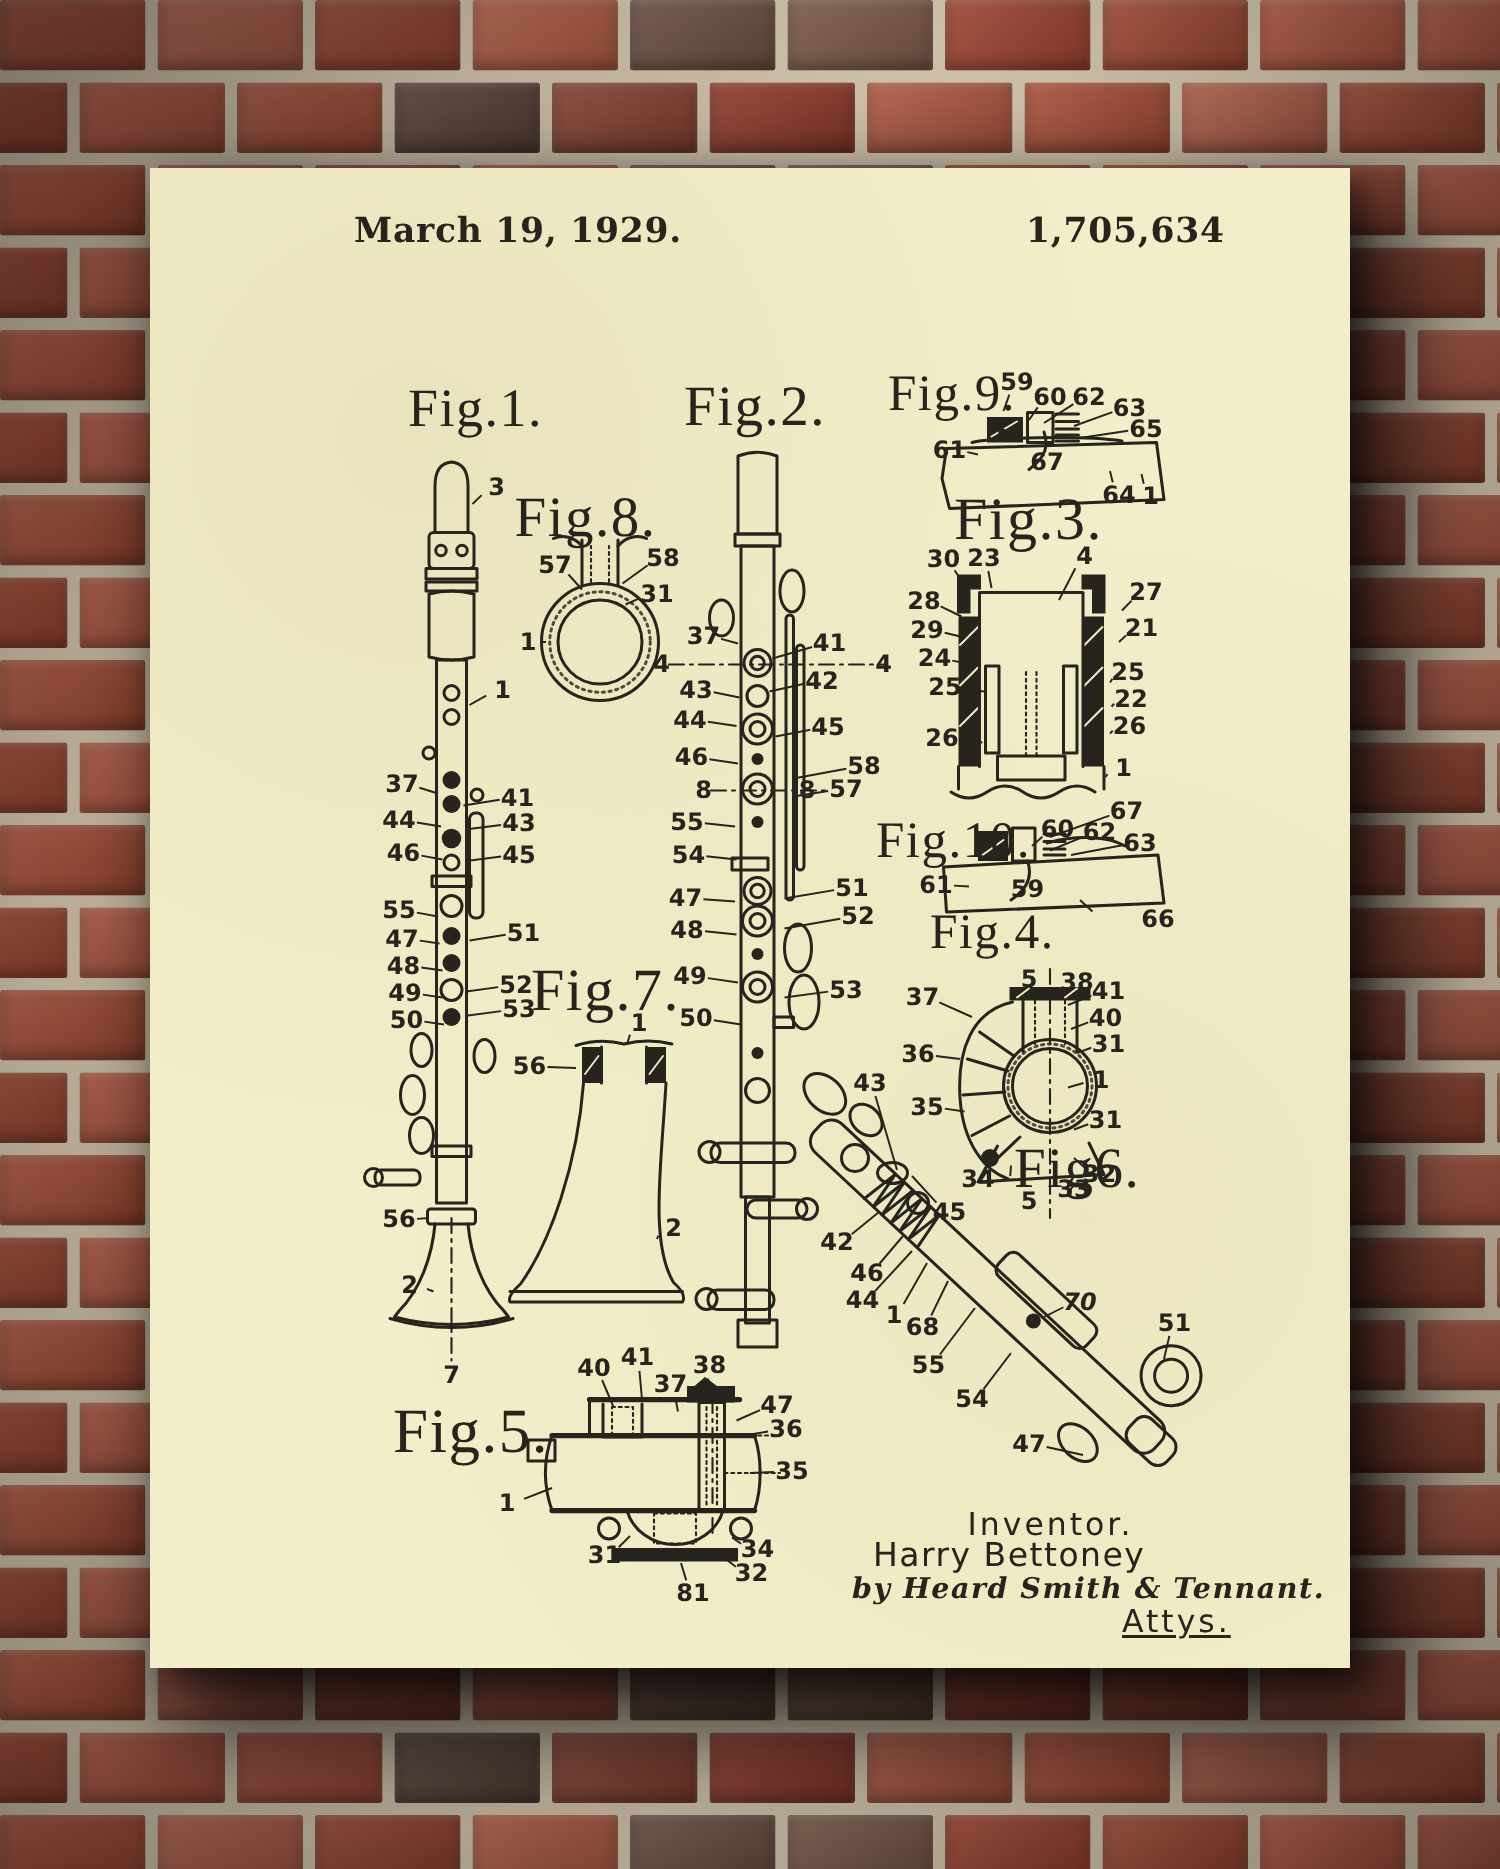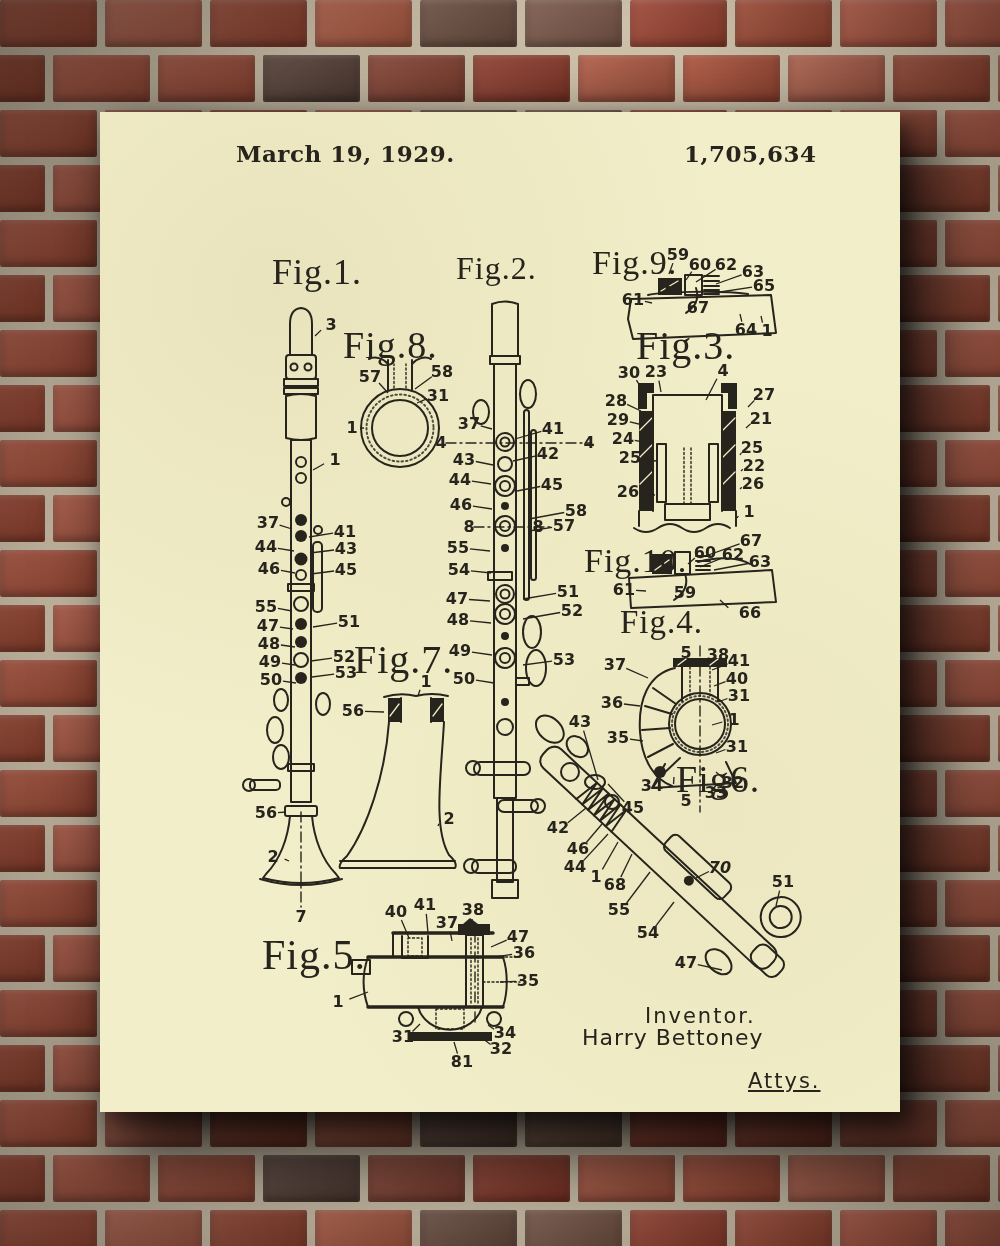--- a/index.html
+++ b/index.html
@@ -626,21 +626,21 @@
         <line x1="416.0" y1="869.3" x2="400" y2="870" stroke="#26241c" stroke-width="1.3"></line>
         <line x1="249.4" y1="887.2" x2="268" y2="880" stroke="#26241c" stroke-width="1.3"></line>
         <line x1="312.5" y1="919.5" x2="320" y2="912" stroke="#26241c" stroke-width="1.3"></line>
         <line x1="357.5" y1="941.6" x2="354" y2="930" stroke="#26241c" stroke-width="1.3"></line>
         <line x1="394.1" y1="917.2" x2="388" y2="913" stroke="#26241c" stroke-width="1.3"></line>
         <line x1="390.6" y1="932.5" x2="382" y2="926" stroke="#26241c" stroke-width="1.3"></line>
       </svg>
 
     <div class="labels" id="labels-layer">
         <span class="fig-title" style="left: 172px; top: 142px; font-size: 36px;">Fig.1.</span>
-        <span class="fig-title" style="left: 356px; top: 140px; font-size: 32px;">Fig.2.</span>
+        <span class="fig-title" style="left: 356px; top: 140px; font-size: 38px;">Fig.2.</span>
         <span class="fig-title" style="left: 492px; top: 134px; font-size: 34px;">Fig.9.</span>
         <span class="fig-title" style="left: 243px; top: 214px; font-size: 38px;">Fig.8.</span>
         <span class="fig-title" style="left: 536px; top: 214px; font-size: 40px;">Fig.3.</span>
         <span class="fig-title" style="left: 484px; top: 432px; font-size: 34px;">Fig.10.</span>
         <span class="fig-title" style="left: 520px; top: 494px; font-size: 33px;">Fig.4.</span>
         <span class="fig-title" style="left: 254px; top: 528px; font-size: 40px;">Fig.7.</span>
         <span class="fig-title" style="left: 576px; top: 648px; font-size: 38px;">Fig6.</span>
         <span class="fig-title" style="left: 162px; top: 822px; font-size: 42px;">Fig.5.</span>
         <span class="ref-label" style="left: 231px; top: 213px;">3</span>
         <span class="ref-label" style="left: 235px; top: 348px;">1</span>
@@ -712,21 +712,21 @@
         <span class="ref-label" style="left: 652px; top: 336px;">25</span>
         <span class="ref-label" style="left: 654px; top: 354px;">22</span>
         <span class="ref-label" style="left: 653px; top: 372px;">26</span>
         <span class="ref-label" style="left: 649px; top: 400px;">1</span>
         <span class="ref-label" style="left: 651px; top: 429px;">67</span>
         <span class="ref-label" style="left: 605px; top: 441px;">60</span>
         <span class="ref-label" style="left: 633px; top: 443px;">62</span>
         <span class="ref-label" style="left: 660px; top: 450px;">63</span>
         <span class="ref-label" style="left: 524px; top: 478px;">61</span>
         <span class="ref-label" style="left: 585px; top: 481px;">59</span>
-        <span class="ref-label" style="left: 650px; top: 501px;">66</span>
+        <span class="ref-label" style="left: 672px; top: 501px;">66</span>
         <span class="ref-label" style="left: 586px; top: 541px;">5</span>
         <span class="ref-label" style="left: 618px; top: 543px;">38</span>
         <span class="ref-label" style="left: 639px; top: 549px;">41</span>
         <span class="ref-label" style="left: 637px; top: 567px;">40</span>
         <span class="ref-label" style="left: 639px; top: 584px;">31</span>
         <span class="ref-label" style="left: 515px; top: 553px;">37</span>
         <span class="ref-label" style="left: 512px; top: 591px;">36</span>
         <span class="ref-label" style="left: 634px; top: 608px;">1</span>
         <span class="ref-label" style="left: 518px; top: 626px;">35</span>
         <span class="ref-label" style="left: 637px; top: 635px;">31</span>
@@ -755,15 +755,16 @@
         <span class="ref-label" style="left: 428px; top: 869px;">35</span>
         <span class="ref-label" style="left: 238px; top: 890px;">1</span>
         <span class="ref-label" style="left: 303px; top: 925px;">31</span>
         <span class="ref-label" style="left: 362px; top: 950px;">81</span>
         <span class="ref-label" style="left: 405px; top: 921px;">34</span>
         <span class="ref-label" style="left: 401px; top: 937px;">32</span>
       </div>
 
     <span class="sig sig-inventor">Inventor.</span>
     <span class="sig sig-name">Harry Bettoney</span>
+    <span class="sig sig-by">by Heard Smith &amp; Tennant.</span>
     <span class="sig sig-attys">Attys.</span>
   </div>
 </div>
 
 </body></html>

